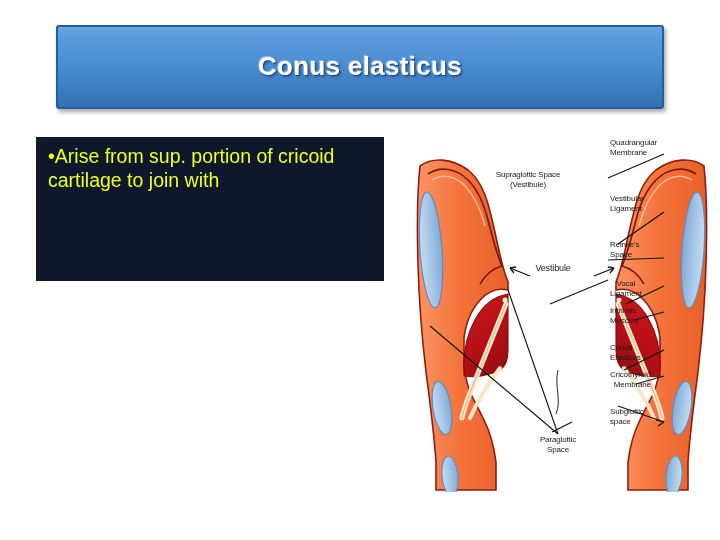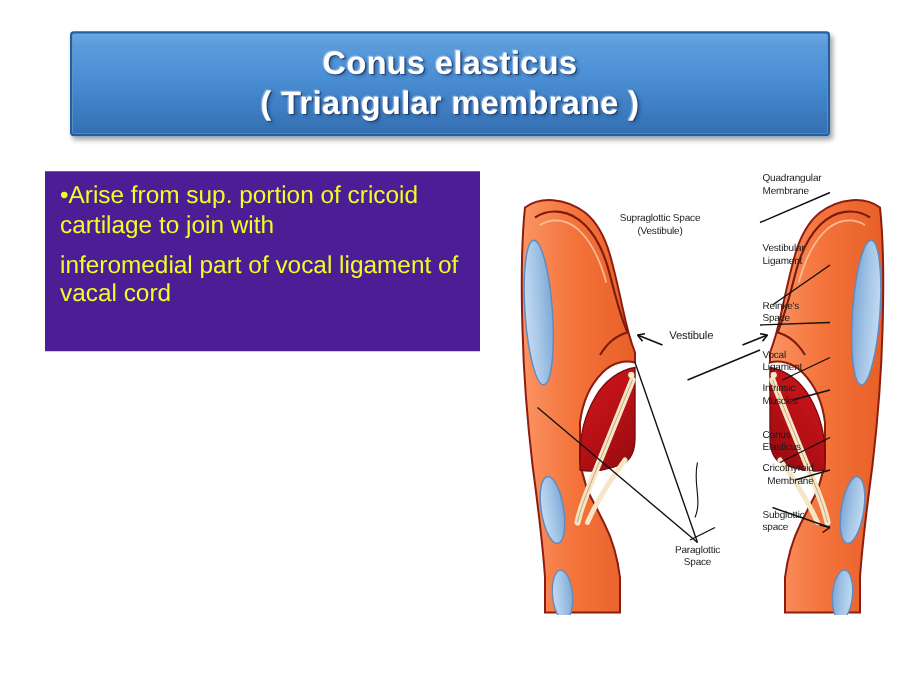--- a/index.html
+++ b/index.html
@@ -52,21 +52,21 @@
   }
 
   
   #bullet-box {
     position: absolute;
     left: 36px;
     top: 137px;
     width: 348px;
     height: 144px;
     box-sizing: border-box;
-    background: #4c1d95;
+    background: #0f172a;
     padding: 8px 10px 6px 12px;
   }
   .bullet-para {
     color: #eeff22;
     font-size: 19.5px;
     line-height: 1.22;
     margin: 0;
     font-weight: normal;
   }
   .bullet-para.second {
@@ -99,26 +99,24 @@
     letter-spacing: -0.15px;
   }
   .anno.bold { font-weight: normal; }
   .anno.center { text-align: center; }
 </style>
 </head>
 <body>
 
 <div id="title-banner">
   <div class="title-line">Conus elasticus</div>
-  <div class="title-line">( Triangular membrane )</div>
 </div>
 
 <div id="bullet-box">
   <p class="bullet-para"><span class="bullet-dot">•</span><span>Arise from sup. portion of cricoid cartilage to join with</span></p>
-  <p class="bullet-para second"><span>inferomedial part of vocal ligament of vacal cord</span></p>
 </div>
 
 <div id="diagram-wrap">
 
   <svg id="larynx-svg" viewBox="0 0 300 360">
     <defs>
       <linearGradient id="gOrange" x1="0" y1="0" x2="1" y2="0">
         <stop offset="0%" stop-color="#fb9463"></stop>
         <stop offset="45%" stop-color="#f4743c"></stop>
         <stop offset="100%" stop-color="#e85f28"></stop>
@@ -223,21 +221,21 @@
       <path d="M138,172 L196,148"></path>
     </g>
   </svg>
 
   <div class="anno" style="left:198px; top:6px;">Quadrangular
 Membrane</div>
   <div class="anno" style="left:198px; top:62px;">Vestibular
 Ligament</div>
   <div class="anno" style="left:198px; top:108px;">Reinke's
 Space</div>
-  <div class="anno" style="left:198px; top:147px;">Vocal
+  <div class="anno" style="left:198px; top:147px;text-align:center;">Vocal
 Ligament</div>
   <div class="anno" style="left:198px; top:174px;">Intrinsic
 Muscles</div>
   <div class="anno" style="left:198px; top:211px;">Conus
 Elasticus</div>
   <div class="anno" style="left:198px; top:238px;text-align:right;">Cricothyroid
 Membrane</div>
   <div class="anno bold" style="left:198px; top:275px;">Subglottic
 space</div>
 

